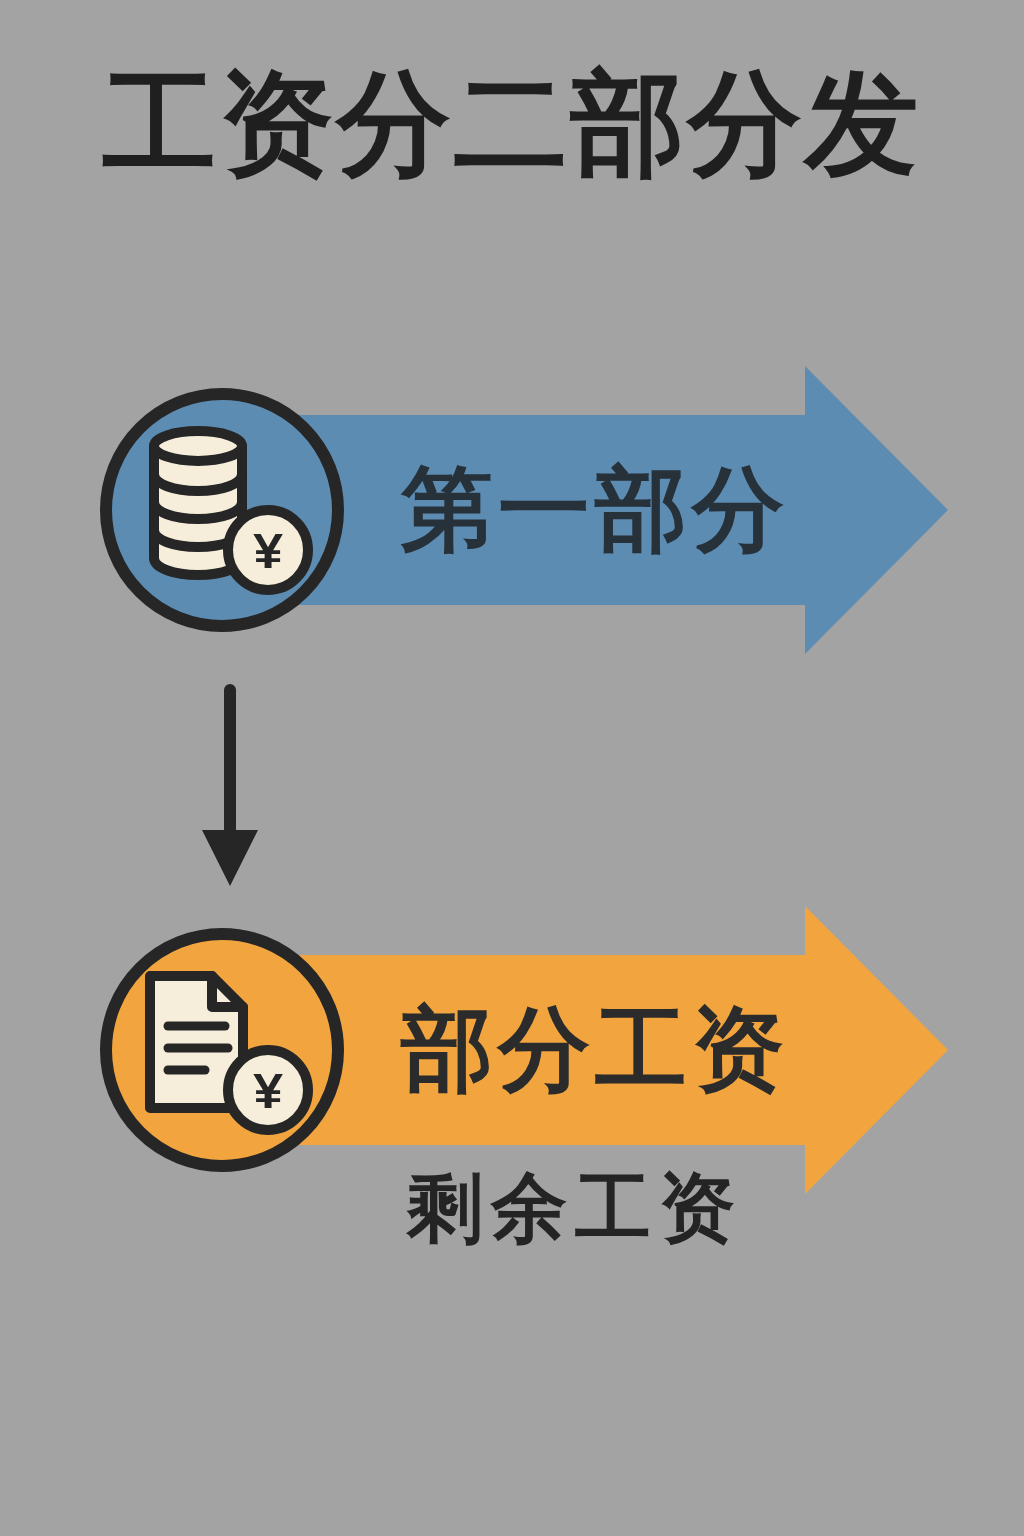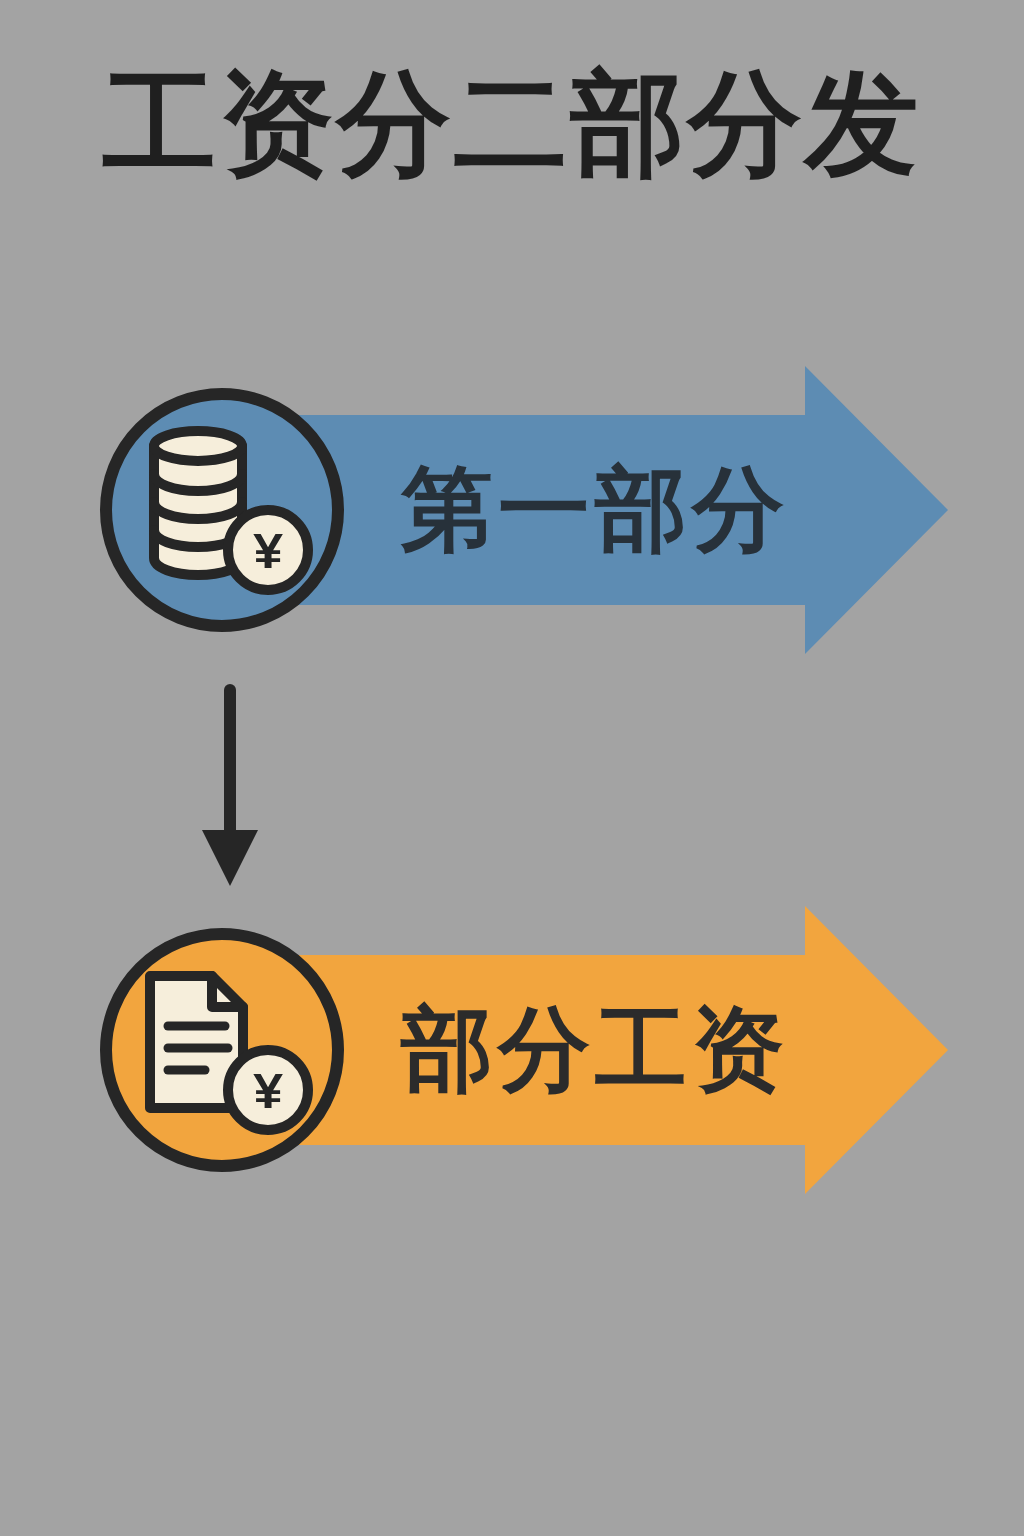--- a/index.html
+++ b/index.html
@@ -117,14 +117,15 @@
         <line x1="168" y1="150" x2="228" y2="150" stroke-width="9"></line>
         <line x1="168" y1="172" x2="205" y2="172" stroke-width="9"></line>
       </g>
       <g>
         <circle cx="268" cy="192" r="40" fill="#f6eedb" stroke="#262626" stroke-width="10"></circle>
         <text x="268" y="210" text-anchor="middle" font-size="52" font-weight="bold" fill="#262626">¥</text>
       </g>
     </svg>
     <div class="arrow-label">部分工资</div>
   </div>
+  <div class="caption caption-2">剩余工资</div>
 
 </div>
 
 </body></html>

